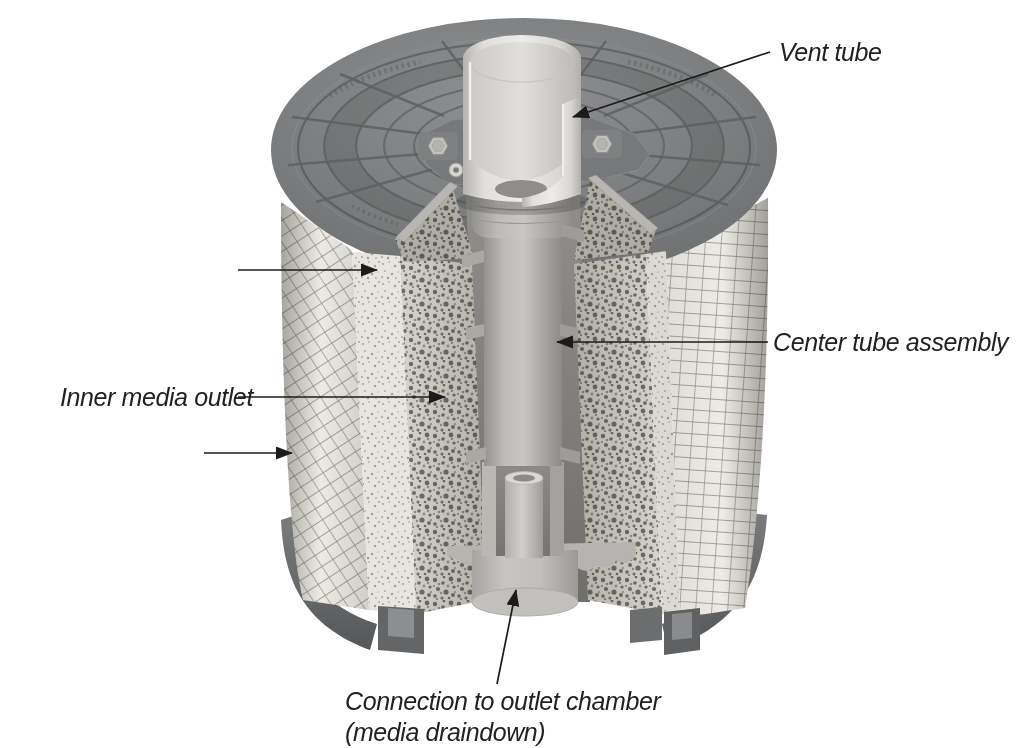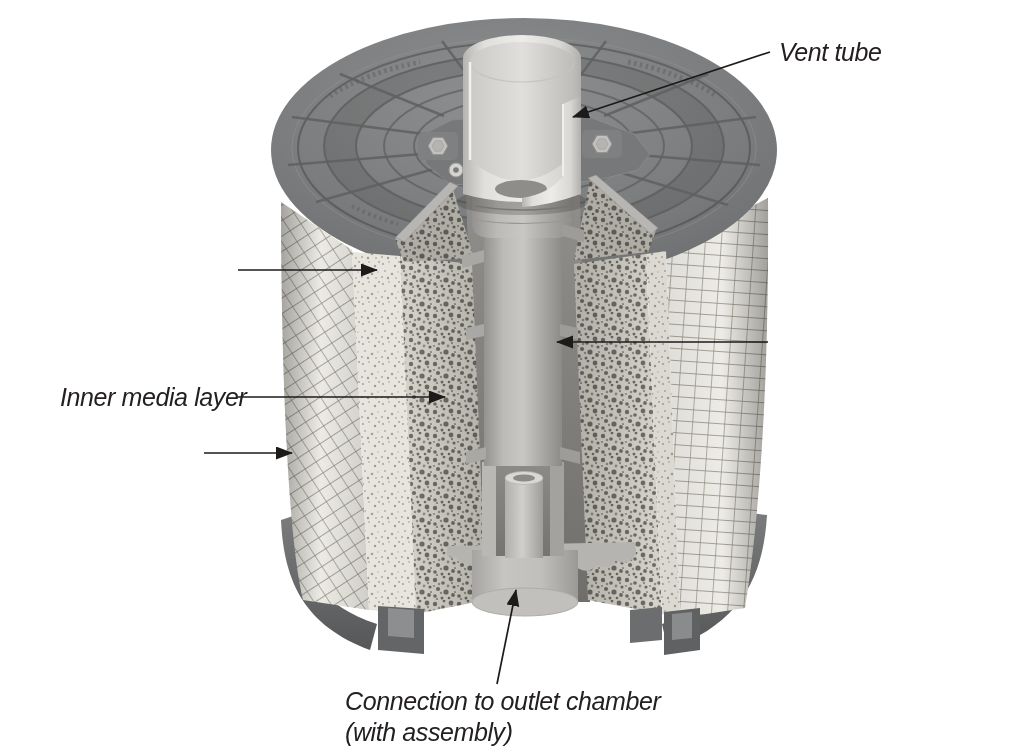--- a/index.html
+++ b/index.html
@@ -277,22 +277,23 @@
     <path d="M238,397 L445,397" marker-end="url(#arr)"></path>
     <path d="M204,453 L292,453" marker-end="url(#arr)"></path>
     <path d="M768,342 L557,342" marker-end="url(#arr)"></path>
     <path d="M497,684 L516,590" marker-end="url(#arr)"></path>
   </g>
 </svg>
 
 <div class="callout" style="left:779px;top:37px">Vent tube</div>
 
 
-<div class="callout" style="left:60px;top:382px">Inner media layer</div>
-
-
+<div class="callout" style="left:60px;top:382px">Inner media outlet</div>
+
+
+<div class="callout" style="left:773px;top:327px">Center tube assembly</div>
 
 <div class="callout two-line" style="left:345px;top:686px">
   <div>Connection to outlet chamber</div>
-  <div>(with assembly)</div>
+  <div>(media draindown)</div>
 </div>
 
 </div>
 
 </body></html>

